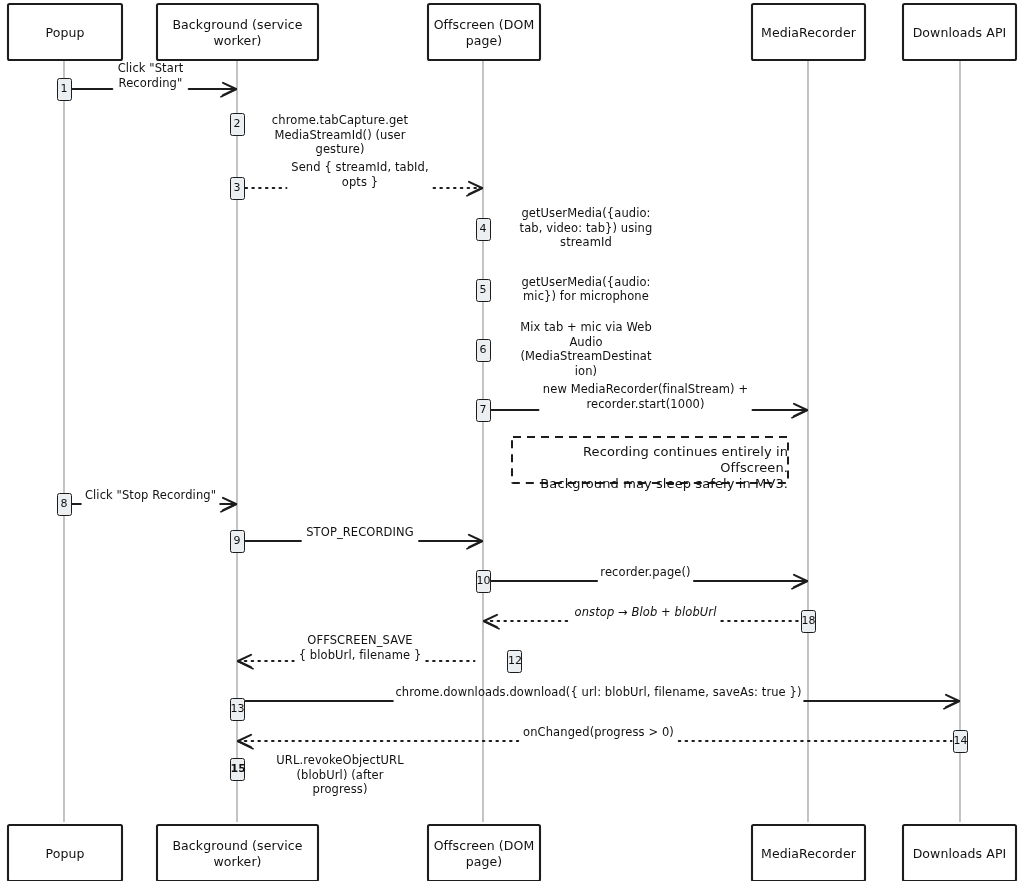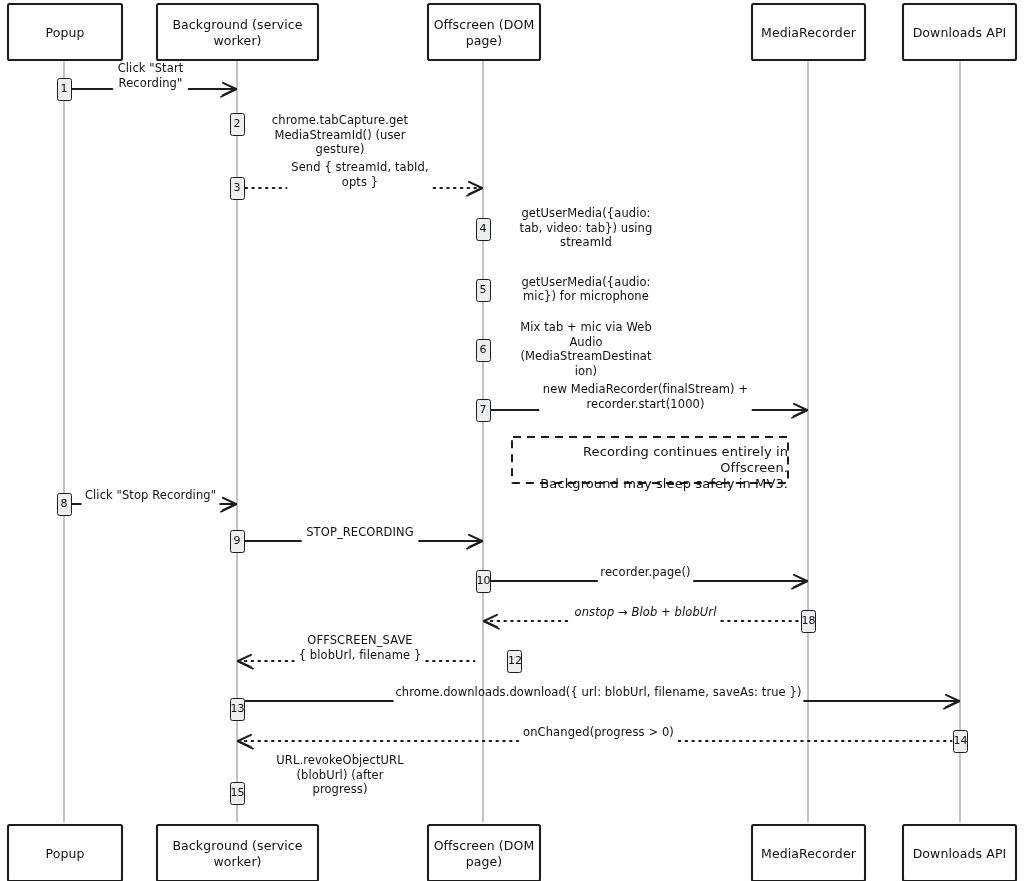--- a/index.html
+++ b/index.html
@@ -201,19 +201,19 @@
     <div class="lbl " style="left: 496px; top: 565px; width: 299px;">recorder.page()</div>
     <div class="step-num" style="left: 800.5px; top: 609.5px;">18</div>
     <div class="lbl " style="left: 496px; top: 605px; width: 299px; font-style: italic;">onstop → Blob + blobUrl</div>
     <div class="step-num" style="left: 469px; top: 649.5px; margin-left: 38px;">12</div>
     <div class="lbl " style="left: 250px; top: 633px; width: 220px;">OFFSCREEN_SAVE
 { blobUrl, filename }</div>
     <div class="step-num" style="left: 229.5px; top: 689.5px; margin-top: 8px;">13</div>
     <div class="lbl " style="left: 288.5px; top: 685px; width: 620px;">chrome.downloads.download({ url: blobUrl, filename, saveAs: true })</div>
     <div class="step-num" style="left: 952.5px; top: 729.5px;">14</div>
     <div class="lbl " style="left: 288.5px; top: 725px; width: 620px;">onChanged(progress &gt; 0)</div>
-    <div class="step-num" style="left: 229.5px; top: 782px;">15</div>
+    <div class="step-num" style="left: 229.5px; top: 758px; font-weight: bold;">15</div>
     <div class="lbl " style="left: 251px; top: 753.25px; width: 178px;">URL.revokeObjectURL
 (blobUrl) (after
 progress)</div>
     <div class="lbl note-text" style="left: 512px; top: 444px; width: 276px;">Recording continues entirely in Offscreen.
 Background may sleep safely in MV3.</div>
   </div>
 
 </body></html>

